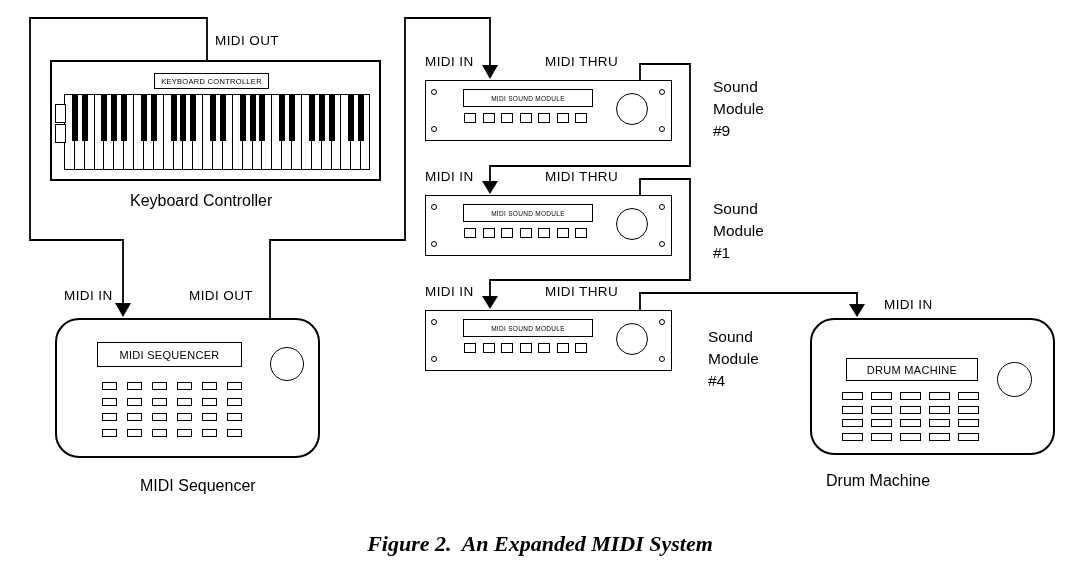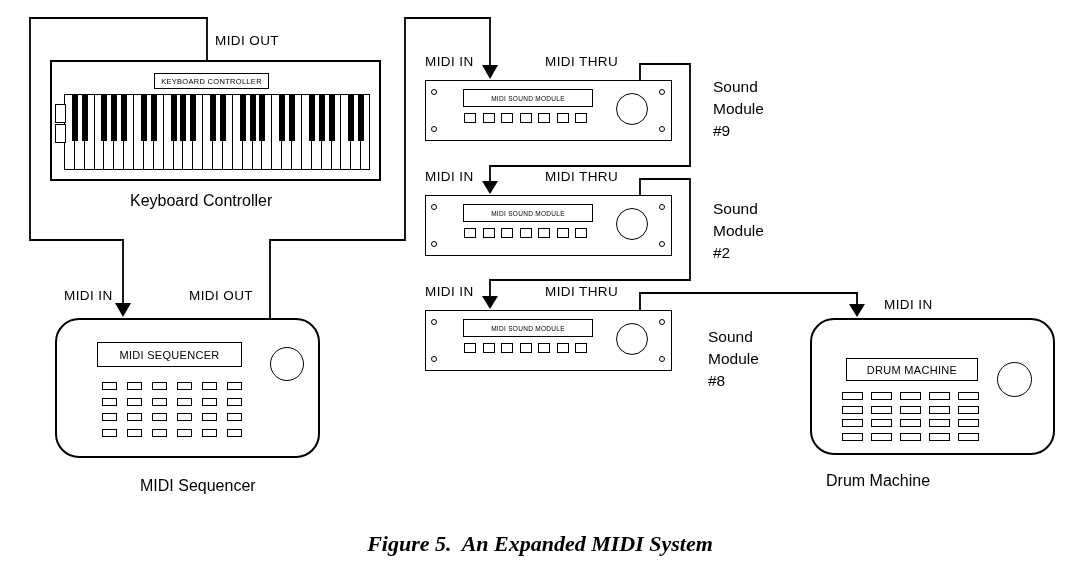--- a/index.html
+++ b/index.html
@@ -190,21 +190,21 @@
         <span class="btn" style="left: 0px; top: 0px; width: 12px; height: 10px;"></span>
         <span class="btn" style="left: 18.5px; top: 0px; width: 12px; height: 10px;"></span>
         <span class="btn" style="left: 37px; top: 0px; width: 12px; height: 10px;"></span>
         <span class="btn" style="left: 55.5px; top: 0px; width: 12px; height: 10px;"></span>
         <span class="btn" style="left: 74px; top: 0px; width: 12px; height: 10px;"></span>
         <span class="btn" style="left: 92.5px; top: 0px; width: 12px; height: 10px;"></span>
         <span class="btn" style="left: 111px; top: 0px; width: 12px; height: 10px;"></span>
       </div>
     <div class="knob" style="left:190px;top:12px;width:32px;height:32px"></div>
   </div>
-  <div class="modname" style="left:713px;top:198px">Sound Module #2</div>
+  <div class="modname" style="left:713px;top:198px">Sound Module #1</div>
 
   <span class="portlabel" style="left:425px;top:284px">MIDI IN</span>
   <span class="portlabel" style="left:545px;top:284px">MIDI THRU</span>
   <div class="box" style="left:425px;top:310px;width:247px;height:61px;border-width:1.5px">
     <span class="screw" style="left:5px;top:8px"></span>
     <span class="screw" style="left:5px;top:45px"></span>
     <span class="screw" style="left:233px;top:8px"></span>
     <span class="screw" style="left:233px;top:45px"></span>
     <div class="display" style="left:37px;top:8px;width:130px;height:18px;font-size:6.5px">
       <span>MIDI SOUND MODULE</span>
@@ -213,21 +213,21 @@
         <span class="btn" style="left: 0px; top: 0px; width: 12px; height: 10px;"></span>
         <span class="btn" style="left: 18.5px; top: 0px; width: 12px; height: 10px;"></span>
         <span class="btn" style="left: 37px; top: 0px; width: 12px; height: 10px;"></span>
         <span class="btn" style="left: 55.5px; top: 0px; width: 12px; height: 10px;"></span>
         <span class="btn" style="left: 74px; top: 0px; width: 12px; height: 10px;"></span>
         <span class="btn" style="left: 92.5px; top: 0px; width: 12px; height: 10px;"></span>
         <span class="btn" style="left: 111px; top: 0px; width: 12px; height: 10px;"></span>
       </div>
     <div class="knob" style="left:190px;top:12px;width:32px;height:32px"></div>
   </div>
-  <div class="modname" style="left:708px;top:326px">Sound Module #8</div>
+  <div class="modname" style="left:708px;top:326px">Sound Module #4</div>
 
   <span class="portlabel" style="left:884px;top:297px">MIDI IN</span>
   <div class="box rounded" style="left:810px;top:318px;width:245px;height:137px">
     <div class="display" style="left:34px;top:38px;width:132px;height:23px;font-size:11px">
       <span>DRUM MACHINE</span>
     </div>
     <div class="knob" style="left:185px;top:42px;width:35px;height:35px"></div>
     <div style="position: absolute; left: 30px; top: 72px; width: 137px; height: 48.5px;">
         <span class="btn" style="left: 0px; top: 0px; width: 21px; height: 8px;"></span>
         <span class="btn" style="left: 29px; top: 0px; width: 21px; height: 8px;"></span>
@@ -246,15 +246,15 @@
         <span class="btn" style="left: 116px; top: 27px; width: 21px; height: 8px;"></span>
         <span class="btn" style="left: 0px; top: 40.5px; width: 21px; height: 8px;"></span>
         <span class="btn" style="left: 29px; top: 40.5px; width: 21px; height: 8px;"></span>
         <span class="btn" style="left: 58px; top: 40.5px; width: 21px; height: 8px;"></span>
         <span class="btn" style="left: 87px; top: 40.5px; width: 21px; height: 8px;"></span>
         <span class="btn" style="left: 116px; top: 40.5px; width: 21px; height: 8px;"></span>
       </div>
   </div>
   <div class="devtitle" style="left:826px;top:472px">Drum Machine</div>
 
-  <div class="caption" style="left:270px;top:531px;width:540px">Figure 5.  An Expanded MIDI System</div>
+  <div class="caption" style="left:270px;top:531px;width:540px">Figure 2.  An Expanded MIDI System</div>
 
 </div>
 
 </body></html>

